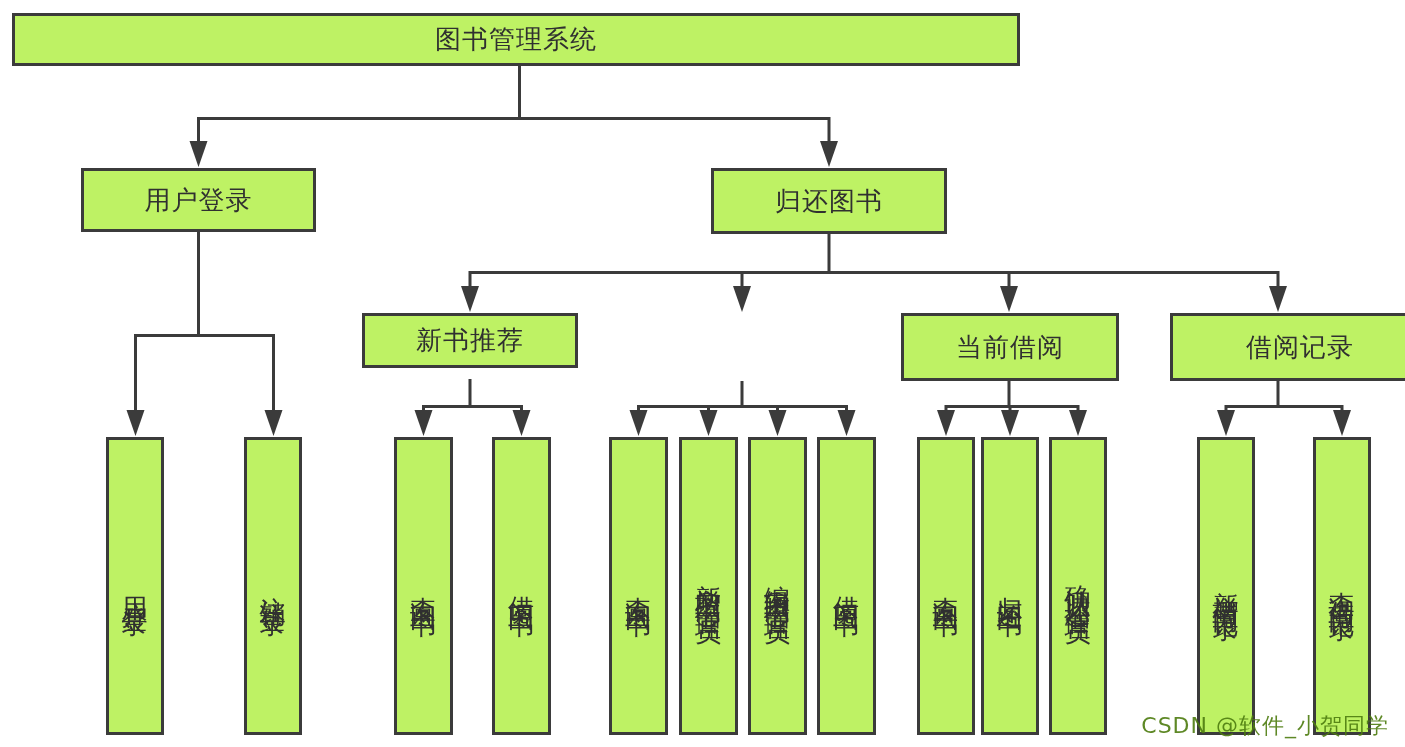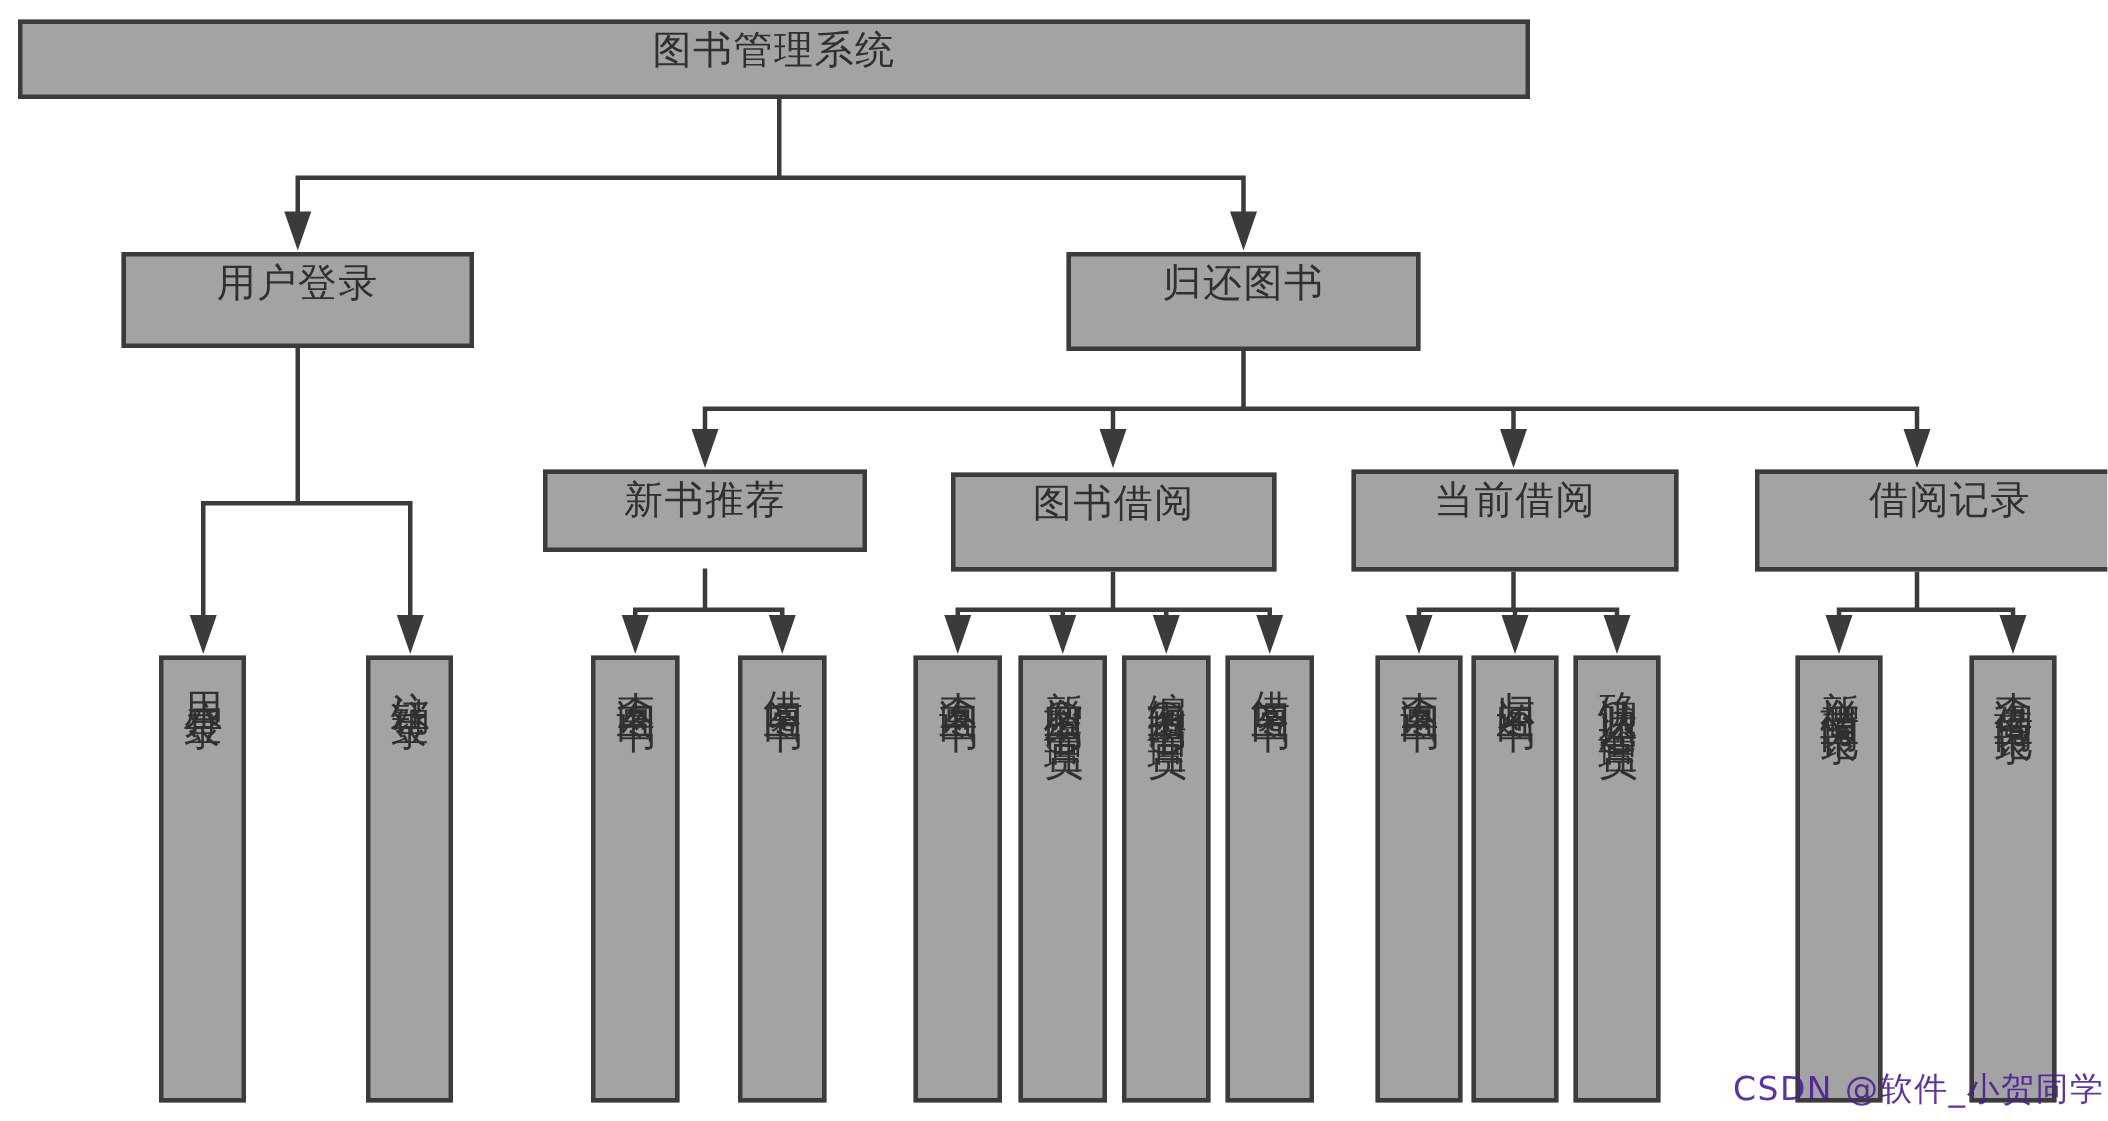--- a/index.html
+++ b/index.html
@@ -3,32 +3,32 @@
 <meta charset="utf-8">
 <style>
   html,body{margin:0;padding:0;background:#fff;}
   #stage{
     position:relative;width:1405px;height:747px;background:#fff;overflow:hidden;
     font-family:"DejaVu Sans","Liberation Sans",sans-serif;
     color:#303030;
   }
   .wires{position:absolute;left:0;top:0;z-index:0;}
   .box{
-    position:absolute;box-sizing:border-box;background:#a3a3a3;
-    border:3px solid #3b3b3b;display:flex;justify-content:center;
+    position:absolute;box-sizing:border-box;background:#bef264;
+    border:3px solid #3b3b3b;display:flex;align-items:center;justify-content:center;
     z-index:1;
   }
   .box .lbl{font-size:26px;letter-spacing:1px;white-space:nowrap;}
   .box.v .lbl{
     writing-mode:vertical-rl;text-orientation:mixed;
     letter-spacing:5px;line-height:1;white-space:normal;
   }
   #watermark{
-    position:absolute;right:2px;bottom:6px;z-index:3;
-    font-size:22px;color:#4c1d95;letter-spacing:1px;opacity:.9;
+    position:absolute;right:16px;bottom:6px;z-index:3;
+    font-size:22px;color:#4d7c0f;letter-spacing:1px;opacity:.9;
     white-space:nowrap;
   }
 </style>
 </head>
 <body>
 
 <div id="stage">
 
   <svg class="wires" width="1405" height="747" viewBox="0 0 1405 747" fill="#3b3b3b" stroke="#3b3b3b" stroke-width="3">
 
@@ -87,23 +87,20 @@
   <div class="box h" style="left:81px;top:168px;width:235px;height:64px">
     <span class="lbl">用户登录</span>
   </div>
   <div class="box h" style="left:711px;top:168px;width:236px;height:66px">
     <span class="lbl">归还图书</span>
   </div>
 
   <div class="box h" style="left:362px;top:313px;width:216px;height:55px">
     <span class="lbl">新书推荐</span>
   </div>
-  <div class="box h" style="left:634px;top:315px;width:217px;height:66px">
-    <span class="lbl">图书借阅</span>
-  </div>
   <div class="box h" style="left:901px;top:313px;width:218px;height:68px">
     <span class="lbl">当前借阅</span>
   </div>
   <div class="box h" style="left:1170px;top:313px;width:260px;height:68px">
     <span class="lbl">借阅记录</span>
   </div>
 
   <div class="box v" style="left:106px;top:437px;width:58px;height:298px">
     <span class="lbl">用户登录</span>
   </div>

